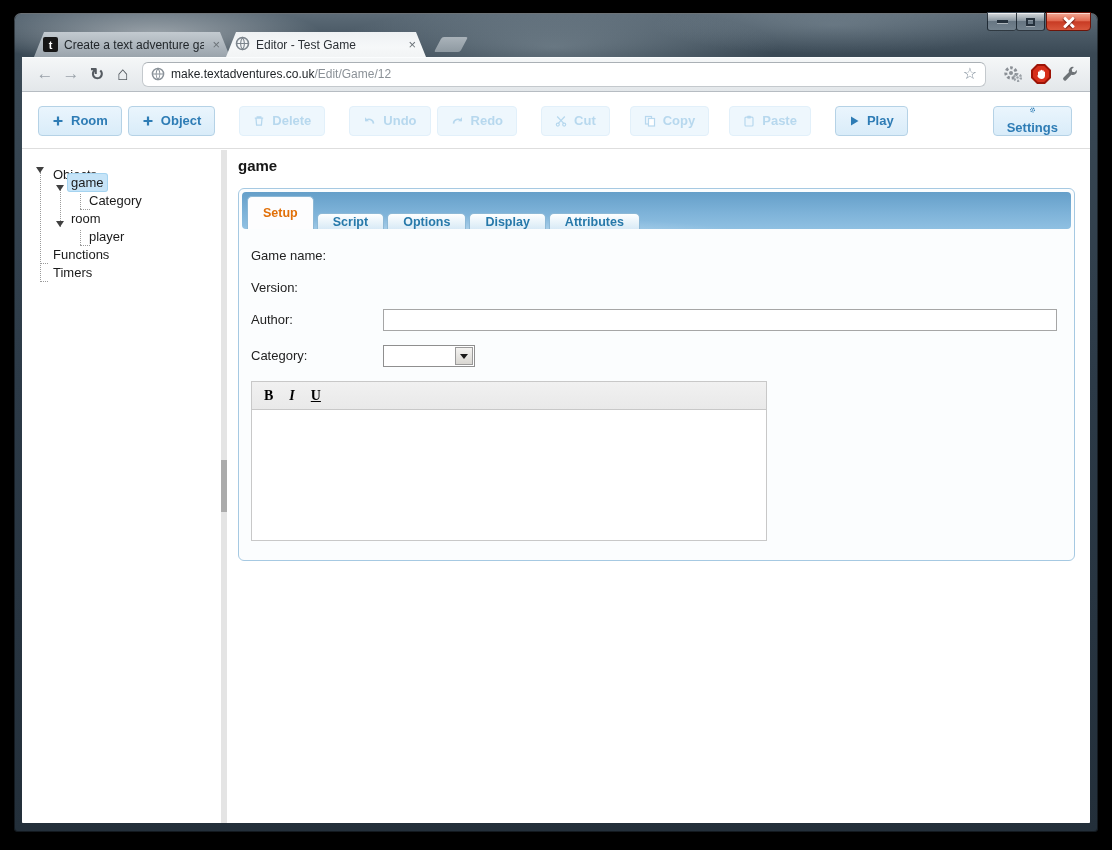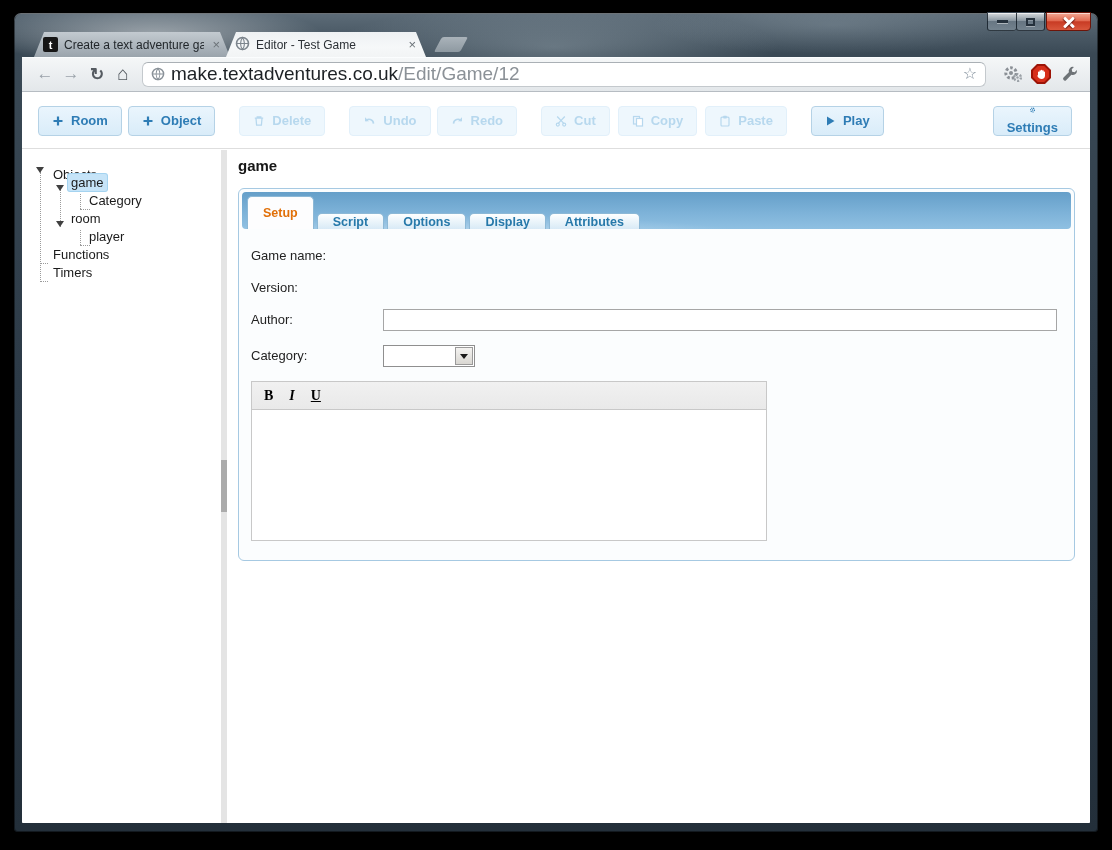--- a/index.html
+++ b/index.html
@@ -69,42 +69,42 @@
     position:relative; height:35px; background:linear-gradient(180deg,#f5f7f8,#e3e7ea);
     border-bottom:1px solid #b6bcc2; box-shadow:inset 0 1px 0 #fbfdfe;
     display:flex; align-items:center; padding:0 10px;
   }
   .nav-btn { width:26px; text-align:center; font-size:17px; font-weight:bold; color:#9aa2a9; cursor:pointer; }
   .nav-btn.dark { color:#555b61; }
   .omnibox {
     flex:1; height:25px; margin:0 10px 0 6px; background:#fff; border:1px solid #c4c9cd; border-top-color:#aab0b5;
     border-radius:6px; display:flex; align-items:center; padding:0 8px; gap:6px;
   }
-  .omnibox .url { font-size:19px; color:#1d2125; white-space:nowrap; }
+  .omnibox .url { font-size:12px; color:#1d2125; white-space:nowrap; }
   .omnibox .url .path { color:#8b9197; }
   .bookmark-star { margin-left:auto; font-size:16px; color:#7d8b98; cursor:pointer; line-height:1; }
   .ext-icon { width:22px; height:22px; display:flex; align-items:center; justify-content:center; margin-left:6px; cursor:pointer; }
   .octagon { width:20px; height:20px; background:#9c1407; clip-path:polygon(30% 0,70% 0,100% 30%,100% 70%,70% 100%,30% 100%,0 70%,0 30%); display:flex; align-items:center; justify-content:center; }
   .octagon .inner { width:16px; height:16px; background:#d72f1b; clip-path:polygon(30% 0,70% 0,100% 30%,100% 70%,70% 100%,30% 100%,0 70%,0 30%); display:flex; align-items:center; justify-content:center; }
 
   
   .page { position:absolute; top:36px; left:0; right:0; bottom:0; background:#fff; }
   .page-toolbar {
     height:56px; display:flex; align-items:center; padding:0 16px; border-bottom:1px solid #dedede;
   }
   .pt-btn {
     height:30px; display:flex; align-items:center; gap:7px; padding:0 13px;
     border-radius:4px; font-size:13px; font-weight:bold; cursor:pointer;
     background:linear-gradient(180deg,#eaf5fd,#d9ecf9); border:1px solid #b5d2e6; color:#2e7cb5;
   }
   .pt-btn.disabled {
     background:#eef7fd; border-color:#e2f0fa; color:#b7d8ee; cursor:default;
   }
   .pt-btn svg { display:block; }
-  .m6 { margin-left:6px; } .m8 { margin-left:8px; } .m24 { margin-left:24px; }
+  .m6 { margin-left:6px; } .m8 { margin-left:20px; } .m24 { margin-left:24px; }
   .settings-btn { margin-left:auto; margin-right:2px;flex-direction:column; }
 
   .workspace { position:absolute; top:57px; left:0; right:0; bottom:0; background:#fff; }
 
   
   .treepanel { position:absolute; left:0; top:0; width:197px; bottom:0; background:#fff; font-size:13px; color:#1b1b1b; }
   .tnode { position:absolute; height:18px; display:flex; align-items:center; white-space:nowrap; cursor:pointer; }
   .tnode .lbl { padding:1px 3px; border-radius:2px; }
   .tnode.selected .lbl { background:#c6e4f8; box-shadow:0 0 0 1px #a4d3f0; }
   .expander { position:absolute; width:0; height:0; border-left:4px solid transparent; border-right:4px solid transparent; border-top:6px solid #404040; cursor:pointer; }

